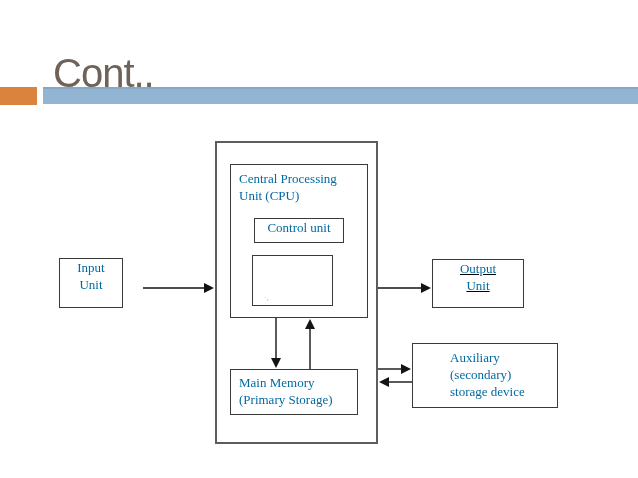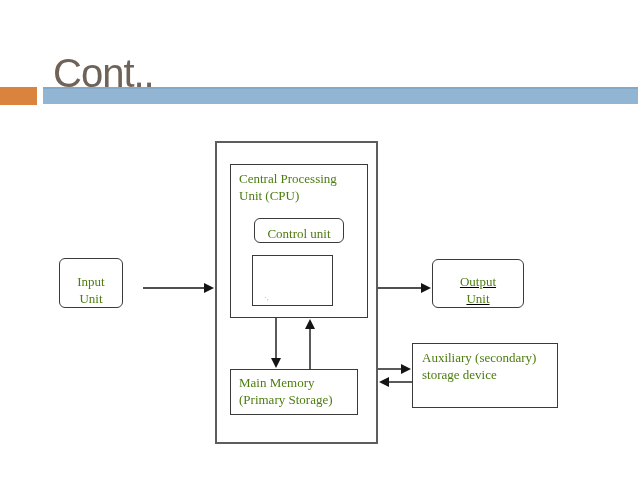--- a/index.html
+++ b/index.html
@@ -22,23 +22,23 @@
     position:absolute;left:43px;top:87px;width:595px;height:15px;
     background:var(--accent-blue,#93b5d4);
     border-top:2px solid var(--accent-blue-edge,#84a8c6);
   }
   .box{
     position:absolute;background:#ffffff;border:1px solid #3a3a3a;
     box-sizing:border-box;
   }
   .outer-box{border:2px solid #5d5d5d;background:#ffffff;}
   .lbl{
-    white-space:pre-line;font-size:13px;line-height:17px;color:#4d7c0f;
+    white-space:pre-line;font-size:13px;line-height:17px;color:#0369a1;
   }
-  .center{display:flex;align-items:flex-end;justify-content:center;text-align:center;border-radius:6px;}
+  .center{display:flex;align-items:flex-start;justify-content:center;text-align:center;}
   .pad-cpu{padding:5px 4px 0 8px;}
   .pad-alu{padding:4px 2px 0 9px;}
   .pad-mem{padding:4px 2px 0 8px;}
   .pad-aux{padding:5px 2px 0 9px;}
   .alu-artifact{
     position:absolute;left:11px;top:38px;font-size:8px;color:#b3b3b3;line-height:8px;
   }
   svg.arrows{position:absolute;left:0;top:0;width:638px;height:478px;pointer-events:none;}
   svg.arrows line{stroke:#141414;stroke-width:1.4;}
 </style>
@@ -77,21 +77,21 @@
     <div class="box center" style="left:59px;top:258px;width:64px;height:50px;">
       <div class="lbl">Input
 Unit</div>
     </div>
 
     <div class="box center" style="left:432px;top:259px;width:92px;height:49px;text-decoration:underline;">
       <div class="lbl">Output
 Unit</div>
     </div>
 
-    <div class="box" style="left:412px;top:343px;width:146px;height:65px;">
+    <div class="box" style="left:412px;top:343px;width:146px;height:65px;padding-left:28px;">
       <div class="lbl pad-aux">Auxiliary (secondary)
 storage device</div>
     </div>
 
     <svg class="arrows" xmlns="http://www.w3.org/2000/svg">
       <defs>
         <marker id="ah" viewBox="0 0 10 10" markerWidth="10" markerHeight="10" refX="8" refY="5" orient="auto" markerUnits="userSpaceOnUse">
           <path d="M0,0 L10,5 L0,10 z" fill="#141414"></path>
         </marker>
       </defs>

